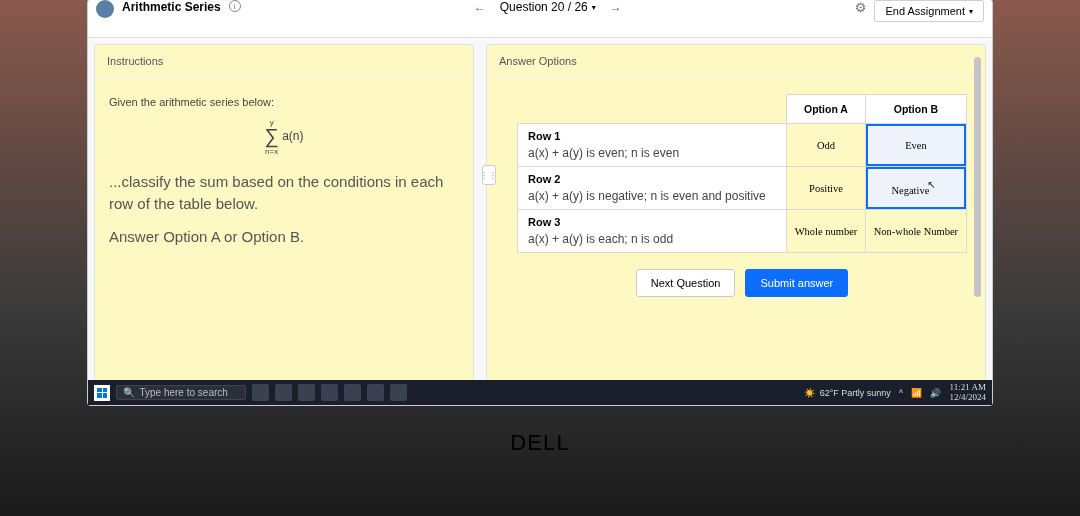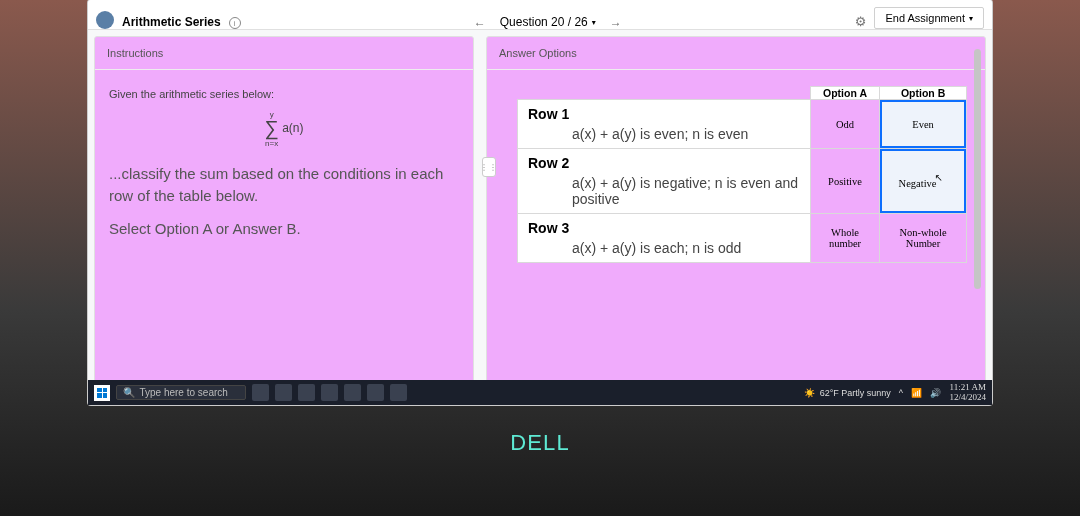--- a/index.html
+++ b/index.html
@@ -1,64 +1,64 @@
 <!DOCTYPE html>
 <html><head>
 <meta charset="utf-8">
 <style>
   * { box-sizing: border-box; margin: 0; padding: 0; }
   body { font-family: Arial, sans-serif; background: #6b6b6b; width: 1080px; height: 516px; overflow: hidden; position: relative; }
   .backdrop { position:absolute; inset:0; background: linear-gradient(180deg,#8a594d 0%, #3a3a3a 60%, #1a1a1a 100%); }
   .screen { position: absolute; left: 88px; top: 0; width: 904px; height: 405px; background: #f7f8f9; border-radius: 3px; box-shadow: 0 0 0 1px #ccc; overflow:hidden;}
-  .header { display:flex; align-items:flex-end; height:30px; background:#fff; border-bottom:1px solid #e0e0e0; padding:0 8px; gap:8px; font-size:12px;}
+  .header { display:flex; align-items:flex-start; height:38px; background:#fff; border-bottom:1px solid #e0e0e0; padding:0 8px; gap:8px; font-size:12px;}
   .logo { width:18px;height:18px;border-radius:50%;background:#5a7fa6;display:inline-block;}
   .title { font-weight:600; }
   .info-circle { width:12px;height:12px;border:1px solid #888;border-radius:50%;font-size:8px;display:inline-flex;align-items:center;justify-content:center;color:#888;}
   .navgroup { margin:0 auto; display:flex; align-items:center; gap:14px;}
   .arrow { color:#666; cursor:pointer; font-size:12px;}
   .qnav { display:flex; align-items:center; gap:4px; cursor:pointer;}
   .endbtn { border:1px solid #d0d0d0; background:#fff; padding:4px 10px; font-size:11px; border-radius:2px; cursor:pointer; display:flex;align-items:center;gap:4px;}
   .gear { color:#777; cursor:pointer; font-size:13px;}
   .content { display:flex; height: calc(100% - 34px); }
-  .pane { background:#f0abfc; border:1px solid #e0e0e0; border-radius:3px; margin:6px; display:flex; flex-direction:column;}
+  .pane { background:#fef9c3; border:1px solid #e0e0e0; border-radius:3px; margin:6px; display:flex; flex-direction:column;}
   .left.pane { width:380px; }
   .right.pane { flex:1; position:relative;}
   .pane-head { font-size:11px; color:#555; padding:10px 12px; border-bottom:1px solid #eee; }
   .pane-body { padding:16px 14px; font-size:11px; color:#444; line-height:1.5;}
   .instr-line { margin-bottom:8px;}
   .formula { text-align:center; margin:8px 0 16px; font-size:12px;}
   .sigma {font-size:20px;line-height:1;}
   .sub, .sup { font-size:8px; display:block; text-align:center; line-height:.9;}
   .sigma-wrap {display:inline-block; vertical-align:middle;}
   .instr-small { font-size:15px; color:#555; margin-bottom:10px;}
   .drag-handle { position:absolute; left:-5px; top:120px; width:14px;height:20px;border:1px solid #ccc;border-radius:3px;background:#fff;display:flex;align-items:center;justify-content:center;font-size:8px;color:#888;cursor:ew-resize;letter-spacing:1px;}
   .opts { padding:12px 18px 0 30px; position:relative; height:100%; overflow:auto;}
   .grid { width:100%; border-collapse:collapse; margin-top:4px;}
-  .grid th, .grid td { border:1px solid #d9d9d9; padding:0 6px; font-size:10.5px; text-align:center;}
+  .grid th, .grid td { border:1px solid #d9d9d9; padding:8px 6px; font-size:10.5px; text-align:center;}
   .grid th { background:#fff; font-weight:600;}
   .rowlabel { text-align:left !important; padding:6px 10px !important; background:#fff;}
-  .rowtitle{font-weight:600; font-size:14px; margin-bottom:4px;}
-  .rowcond { font-size:14px; color:#444;margin-left:44px;}
+  .rowtitle{font-weight:600; font-size:11px; margin-bottom:4px;}
+  .rowcond { font-size:12px; color:#444;}
   .cell-option { cursor:pointer;font-family:Liberation Serif, serif; }
   .selected { box-shadow: inset 0 0 0 2px #0d6efd; background:#eef3fb;}
   .btns { display:flex; gap:10px; justify-content:center; padding:16px 0;}
   .btn { font-size:11px; padding:7px 14px; border-radius:3px; border:1px solid #ccc; background:#fff; cursor:pointer;}
   .btn.primary { background:#0d6efd; color:#fff; border-color:#0d6efd;}
   .scrollbar { position:absolute; right:2px; top:6px; bottom:6px; width:12px; background:transparent;}
   .thumb { position:absolute; right:2px; top:6px; width:7px; height:240px; background:#c5c5c5; border-radius:4px;}
   .taskbar { position:absolute; left:88px; top:380px; width:904px; height:25px; background:#1a1f2b; display:flex; align-items:center; padding:0 6px; gap:6px; font-size:10px; color:#ddd;}
   .start { width:16px;height:16px;background:#fff;display:flex;align-items:center;justify-content:center;}
   .winicon{width:10px;height:10px;display:grid;grid-template-columns:1fr 1fr;grid-template-rows:1fr 1fr;gap:1px;}
   .winicon span{background:#0078d4;}
   .search { background:#2a2f3b; border:1px solid #444;border-radius:2px; padding:1px 6px; width:130px; color:#bbb; font-size:10px;display:flex;align-items:center;gap:4px;}
   .ticon { width:17px;height:17px; background:#3a4150; border-radius:2px;}
   .tray { margin-left:auto; display:flex; align-items:center; gap:8px; font-size:9px;}
   .weather { display:flex;align-items:center;gap:4px;}
   .clock { text-align:right; line-height:1.05;font-family:Liberation Serif, serif;}
-  .dell { position:absolute; left:50%; transform:translateX(-50%); top:430px; color:#5eead4; font-size:22px; letter-spacing:.05em; font-weight:300;}
+  .dell { position:absolute; left:50%; transform:translateX(-50%); top:430px; color:#000000; font-size:22px; letter-spacing:.05em; font-weight:300;}
   .cursor-hand { display:inline-block; width:11px;height:13px; background: none; position:relative;}
   .cursor-hand::before{content:"↖";font-size:10px;color:#000;position:absolute;left:-2px;top:-2px;}
   .chev{font-size:8px;}
 </style>
 </head>
 <body>
 
 <div class="backdrop"></div>
 
 <div class="screen">
@@ -90,21 +90,21 @@
         <div class="instr-line">Given the arithmetic series below:</div>
         <div class="formula">
           <span class="sigma-wrap">
             <span class="sup">y</span>
             <span class="sigma">∑</span>
             <span class="sub">n=x</span>
           </span>
           <span>a(n)</span>
         </div>
         <div class="instr-small">...classify the sum based on the conditions in each row of the table below.</div>
-        <div class="instr-small">Select Option A or Answer B.</div>
+        <div class="instr-small">Answer Option A or Option B.</div>
       </div>
     </div>
 
     <div class="pane right">
       <div class="pane-head">Answer Options</div>
       <div class="drag-handle">⋮⋮</div>
       <div class="opts">
         <table class="grid">
           <tbody>
               <tr>
@@ -133,20 +133,24 @@
           <tr>
             <td class="rowlabel">
               <div class="rowtitle">Row 3</div>
               <div class="rowcond">a(x) + a(y) is each; n is odd</div>
             </td>
             <td class="cell-option">Whole number</td>
             <td class="cell-option">Non-whole Number</td>
           </tr>
         </tbody>
           </table>
+        <div class="btns">
+          <button class="btn">Next Question</button>
+          <button class="btn primary">Submit answer</button>
+        </div>
       </div>
       <div class="scrollbar">
         <div class="thumb"></div>
       </div>
     </div>
 
   </div>
 </div>
 
 <div class="taskbar">

